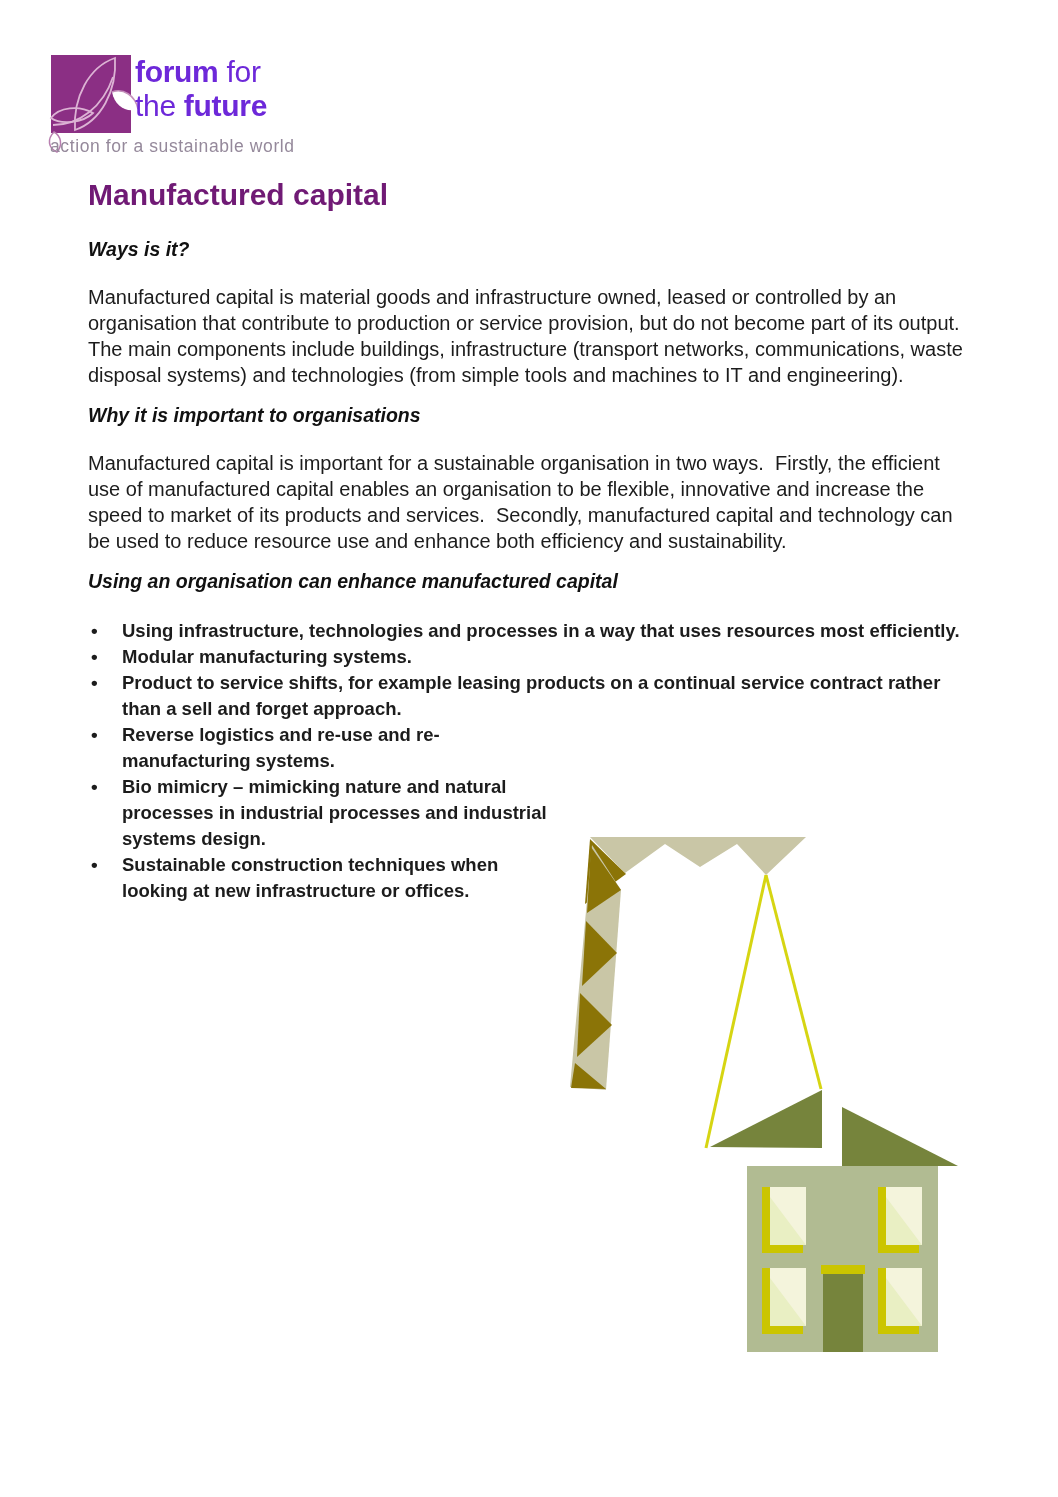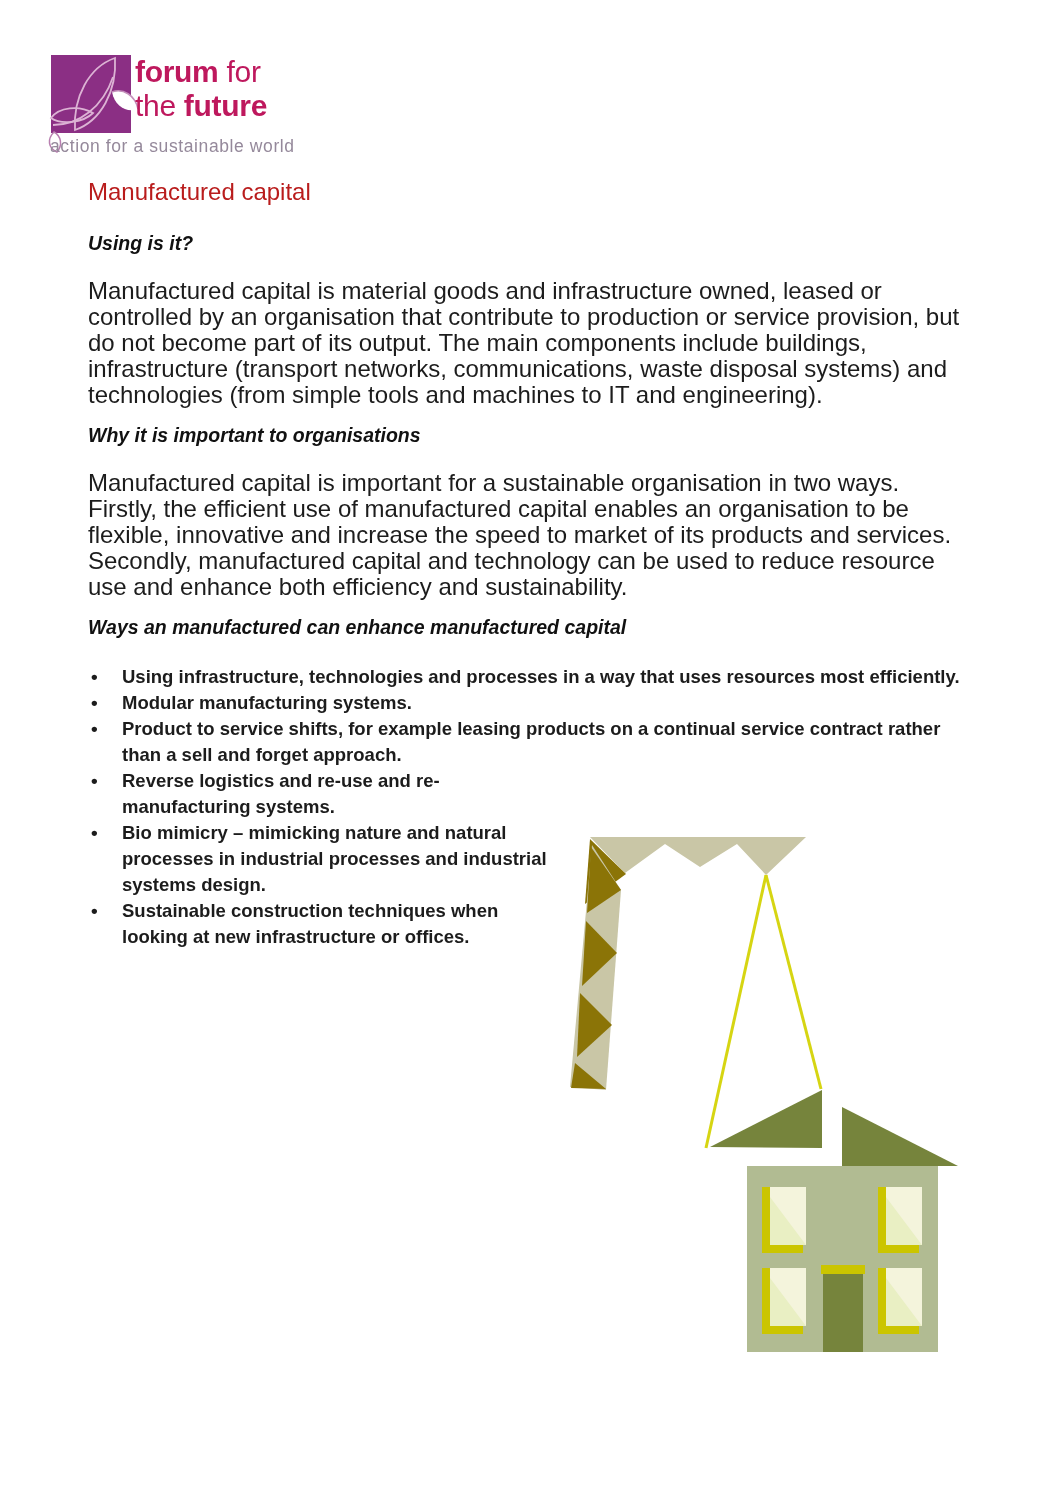--- a/index.html
+++ b/index.html
@@ -11,39 +11,39 @@
     font-family: "Liberation Sans", sans-serif;
     color: #1c1c1c;
     overflow: hidden;
   }
 
   
   .logo { position: absolute; left: 51px; top: 55px; }
   .logo-mark { position: absolute; left: 0; top: 0; overflow: visible; }
   .brand {
     position: absolute; left: 84px; top: 0;
-    font-size: 30px; line-height: 34px; color: #be185d;
+    font-size: 30px; line-height: 34px; color: #6d28d9;
     letter-spacing: -0.3px; white-space: nowrap; font-weight: normal;
   }
   .brand b { font-weight: bold; }
   .tagline {
     position: absolute; left: -1px; top: 81px;
     font-size: 17.5px; color: #95899b; letter-spacing: 0.6px; white-space: nowrap;
   }
 
   
   .content { position: absolute; left: 88px; top: 178px; width: 880px; }
   h1.doc-title {
-    margin: 0 0 26px 0; font-size: 24px; font-weight: normal; color: #b91c1c;
+    margin: 0 0 26px 0; font-size: 30px; font-weight: bold; color: #701a75;
   }
   h2.section-heading {
     margin: 16px 0 0 0; font-size: 19.5px; font-weight: bold; font-style: italic; color: #111111;
   }
   p.body-para {
-    margin: 23px 0 0 0; font-size: 24px; line-height: 26px;
+    margin: 23px 0 0 0; font-size: 20px; line-height: 26px;
     white-space: pre-wrap; color: #1c1c1c;
   }
   ul.bullet-list { margin: 25px 0 0 0; padding: 0; font-weight: bold; }
   ul.bullet-list li {
     list-style: none; position: relative; padding-left: 34px;
     font-size: 18.5px; line-height: 26px; color: #1c1c1c;
   }
   ul.bullet-list li::before {
     content: "\2022"; position: absolute; left: 3px; top: 0;
     font-size: 19px; line-height: 26px; color: #1c1c1c;
@@ -74,27 +74,27 @@
     <div class="brand">
       <div><b>forum</b><span> for</span></div>
       <div><span>the </span><b>future</b></div>
     </div>
     <div class="tagline">action for a sustainable world</div>
   </div>
 
   <div class="content">
     <h1 class="doc-title">Manufactured capital</h1>
 
-    <h2 class="section-heading">Using is it?</h2>
+    <h2 class="section-heading">Ways is it?</h2>
     <p class="body-para">Manufactured capital is material goods and infrastructure owned, leased or controlled by an organisation that contribute to production or service provision, but do not become part of its output. The main components include buildings, infrastructure (transport networks, communications, waste disposal systems) and technologies (from simple tools and machines to IT and engineering).</p>
 
     <h2 class="section-heading">Why it is important to organisations</h2>
     <p class="body-para">Manufactured capital is important for a sustainable organisation in two ways.  Firstly, the efficient use of manufactured capital enables an organisation to be flexible, innovative and increase the speed to market of its products and services.  Secondly, manufactured capital and technology can be used to reduce resource use and enhance both efficiency and sustainability.</p>
 
-    <h2 class="section-heading">Ways an manufactured can enhance manufactured capital</h2>
+    <h2 class="section-heading">Using an organisation can enhance manufactured capital</h2>
 
     <ul class="bullet-list">
 
         <li><span>Using infrastructure, technologies and processes in a way that uses resources most efficiently.</span></li>
 
         <li><span>Modular manufacturing systems.</span></li>
 
         <li><span>Product to service shifts, for example leasing products on a continual service contract rather than a sell and forget approach.</span></li>
 
         <li class="narrow"><span>Reverse logistics and re-use and re-manufacturing systems.</span></li>

